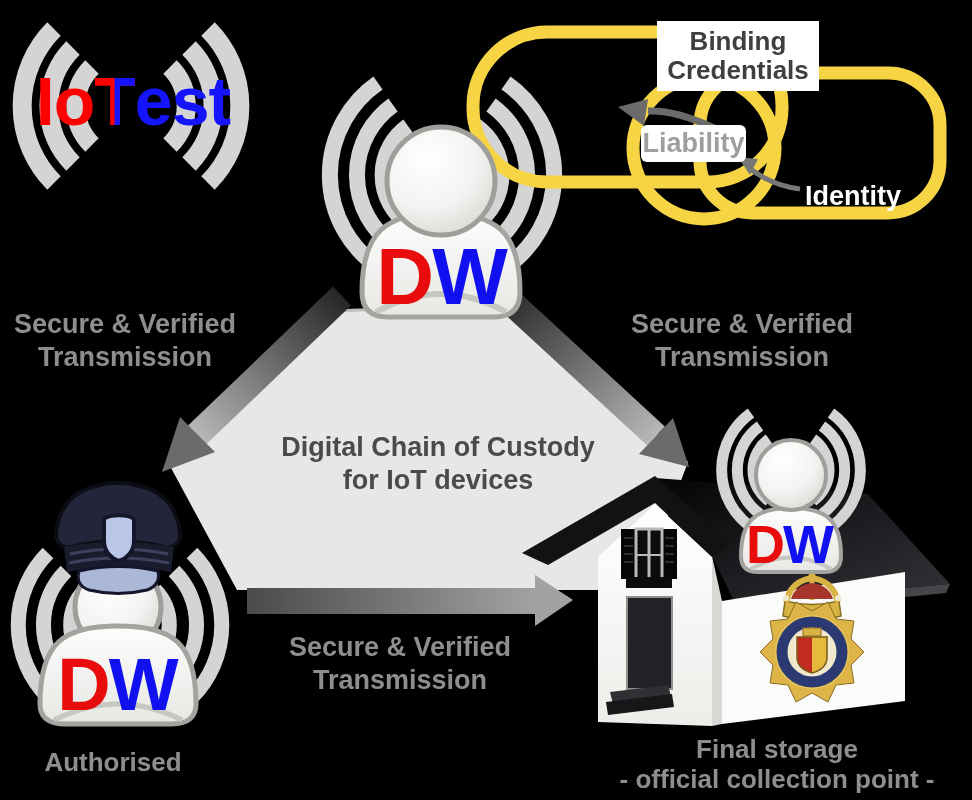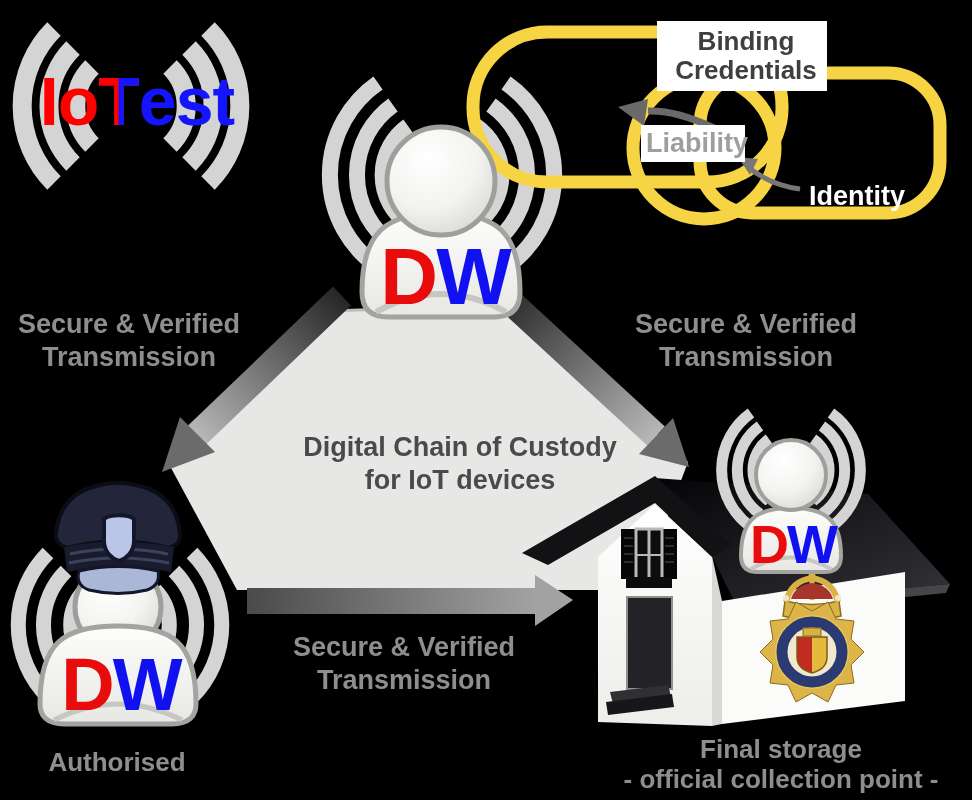--- a/index.html
+++ b/index.html
@@ -1,38 +1,38 @@
 <!DOCTYPE html>
 <html><head>
 <meta charset="utf-8">
 <style>
   html,body{margin:0;padding:0;background:#000;}
   #stage{position:relative;width:972px;height:800px;background:#000;overflow:hidden;
          font-family:"Liberation Sans", sans-serif;}
   #diagram-svg{position:absolute;left:0;top:0;z-index:1;}
-  .txt{position:absolute;z-index:5;font-weight:bold;white-space:nowrap;padding-left:8px;}
+  .txt{position:absolute;z-index:5;font-weight:bold;white-space:nowrap;}
   .center-xy{transform:translate(-50%,-50%);text-align:center;}
   .gray-label{color:#8E8E8E;font-size:27px;line-height:33px;text-align:center;}
   .logo-text{font-size:68px;letter-spacing:-1px;z-index:6;}
   .logo-io{color:#FF0000;}
   .logo-est{color:#1414FF;}
   .t-wrap{position:relative;display:inline-block;}
   .t-red{color:#FF0000;}
   .t-blue{position:absolute;left:0;top:0;color:#1414FF;clip-path:inset(0 0 0 50%);}
   .dw{z-index:6;letter-spacing:-2px;text-align:right;}
   .dw .d{color:#E80C0C;}
   .dw .w{color:#1010F0;}
   .dw-large{font-size:80px;}
   .dw-mid{font-size:74px;}
   .dw-small{font-size:54px;}
   .white-box{background:#FFFFFF;display:flex;flex-direction:column;align-items:center;justify-content:center;z-index:5;}
   .bc-box{left:657px;top:21px;width:162px;height:70px;color:#3F3F3F;font-size:26px;line-height:29px;text-align:center;}
-  .liability-box{left:641px;top:125px;width:96px;height:37px;color:#9E9E9E;font-size:27px;}
+  .liability-box{left:641px;top:125px;width:105px;height:37px;color:#9E9E9E;font-size:27px;border-radius:6px;}
   .identity{left:853px;top:196px;color:#FFFFFF;font-size:27px;}
-  .center-label{left:456px;top:464px;color:#4A4A4A;font-size:27px;line-height:33px;}
+  .center-label{left:438px;top:464px;color:#4A4A4A;font-size:27px;line-height:33px;}
   .trans-left{left:125px;top:341px;}
   .trans-right{left:742px;top:341px;}
   .trans-bottom{left:400px;top:664px;}
   .custodian-caption{left:113px;top:762px;line-height:32px;font-size:26px;}
   .storage-caption{left:745px;top:764px;line-height:30px;font-size:26px;margin-left:32px;}
 </style>
 </head>
 <body>
 
 <div id="stage">

